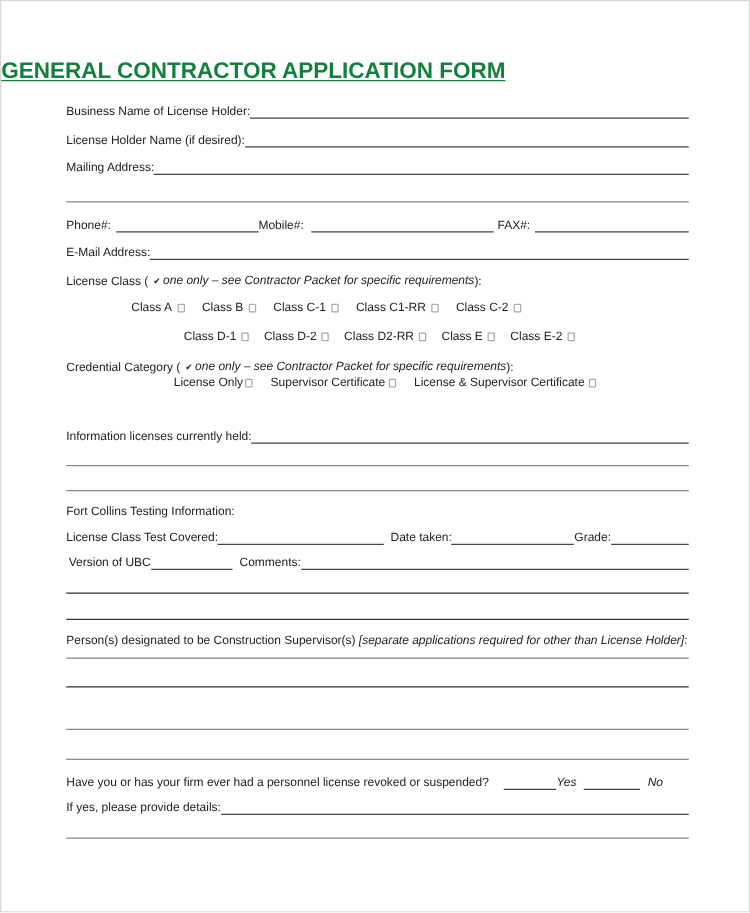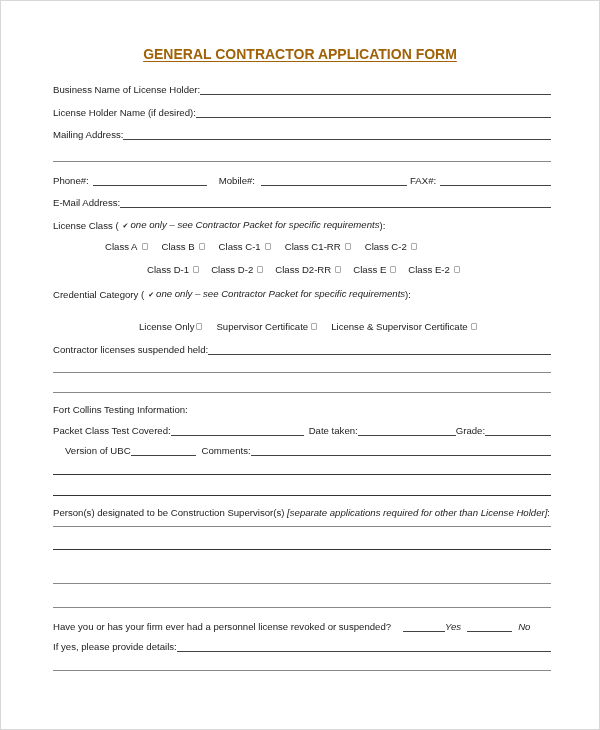--- a/index.html
+++ b/index.html
@@ -4,22 +4,22 @@
   <style>
     * { box-sizing: border-box; margin: 0; padding: 0; }
     html, body { width: 600px; height: 730px; background: #ffffff; overflow: hidden; }
     body { font-family: "Liberation Sans", sans-serif; color: #222; }
     .page {
       position: relative; width: 600px; height: 730px;
       border: 1px solid #d8d8d8; background: #fff;
     }
     .title {
       position: absolute; left: 0; right: 0; top: 45px;
-      text-align: center; font-weight: bold; font-size: 14px;
-      color: #a16207;
+      text-align: left; font-weight: bold; font-size: 18px;
+      color: #15803d;
     }
     .title span { text-decoration: underline; text-underline-offset: 2px; }
     .row {
       position: absolute; left: 52px; width: 498px; height: 14px;
       display: flex; align-items: flex-end; font-size: 9.6px; white-space: nowrap;
     }
     .lbl { flex: none; line-height: 12px; }
     .fill { flex: 1 1 auto; border-bottom: 1px solid #444; height: 10px; margin-bottom: 1px; }
     .fill.fixed { flex: none; }
     .line {
@@ -61,21 +61,21 @@
 
   <div class="row" style="top:104px">
     <span class="lbl">License Holder Name (if desired):</span>
     <span class="fill"></span>
   </div>
   <div class="line" style="top:160px"></div>
 
   <div class="row" style="top:172px">
     <span class="lbl">Phone#:</span>
     <span class="fill fixed" style="width:114px;margin-left:4px"></span>
-    <span class="lbl" style="margin-left:12px">Mobile#:</span>
+    <span class="lbl" style="margin-left:0">Mobile#:</span>
     <span class="fill fixed" style="width:146px;margin-left:6px"></span>
     <span class="lbl" style="margin-left:3px">FAX#:</span>
     <span class="fill" style="margin-left:4px"></span>
   </div>
 
   <div class="row" style="top:194px">
     <span class="lbl">E-Mail Address:</span>
     <span class="fill"></span>
   </div>
 
@@ -138,59 +138,59 @@
         <span class="box"></span>
       </span>
   </div>
 
   <div class="row" style="top:286px">
     <span class="lbl">Credential Category (</span>
     <span class="lbl it" style="margin-left:2px"><span class="chk">✔</span><span>one only – see Contractor Packet for specific requirements</span></span>
     <span class="lbl">):</span>
   </div>
 
-  <div class="opts" style="left:138px;top:320px">
+  <div class="opts" style="left:138px;top:300px">
     <span class="opt">
         <span>License Only</span>
         <span class="box" style="margin-left:2px"></span>
       </span>
     <span class="gap" style="width:14px"></span>
     <span class="opt">
         <span>Supervisor Certificate</span>
         <span class="box" style="margin-left:3px"></span>
       </span>
     <span class="gap" style="width:14px"></span>
     <span class="opt">
         <span>License &amp; Supervisor Certificate</span>
         <span class="box" style="margin-left:3px"></span>
       </span>
   </div>
 
   <div class="row" style="top:341px">
-    <span class="lbl">Contractor licenses suspended held:</span>
+    <span class="lbl">Information licenses currently held:</span>
     <span class="fill"></span>
   </div>
   <div class="line" style="top:371px"></div>
   <div class="line" style="top:391px"></div>
 
   <div class="row" style="top:401px">
     <span class="lbl">Fort Collins Testing Information:</span>
   </div>
 
   <div class="row" style="top:422px">
-    <span class="lbl">Packet Class Test Covered:</span>
+    <span class="lbl">License Class Test Covered:</span>
     <span class="fill fixed" style="width:133px"></span>
     <span class="lbl" style="margin-left:5px">Date taken:</span>
     <span class="fill fixed" style="width:98px"></span>
     <span class="lbl">Grade:</span>
     <span class="fill"></span>
   </div>
 
   <div class="row" style="top:442px">
-    <span class="lbl" style="margin-left:12px">Version of UBC</span>
+    <span class="lbl" style="margin-left:2px">Version of UBC</span>
     <span class="fill fixed" style="width:65px"></span>
     <span class="lbl" style="margin-left:6px">Comments:</span>
     <span class="fill"></span>
   </div>
   <div class="line dark" style="top:473px"></div>
   <div class="line dark" style="top:494px"></div>
 
   <div class="row" style="top:504px;width:520px">
     <span class="lbl"><span>Person(s) designated to be Construction Supervisor(s) </span><span class="it">[separate applications required for other than License Holder]</span><span>:</span></span>
   </div>

